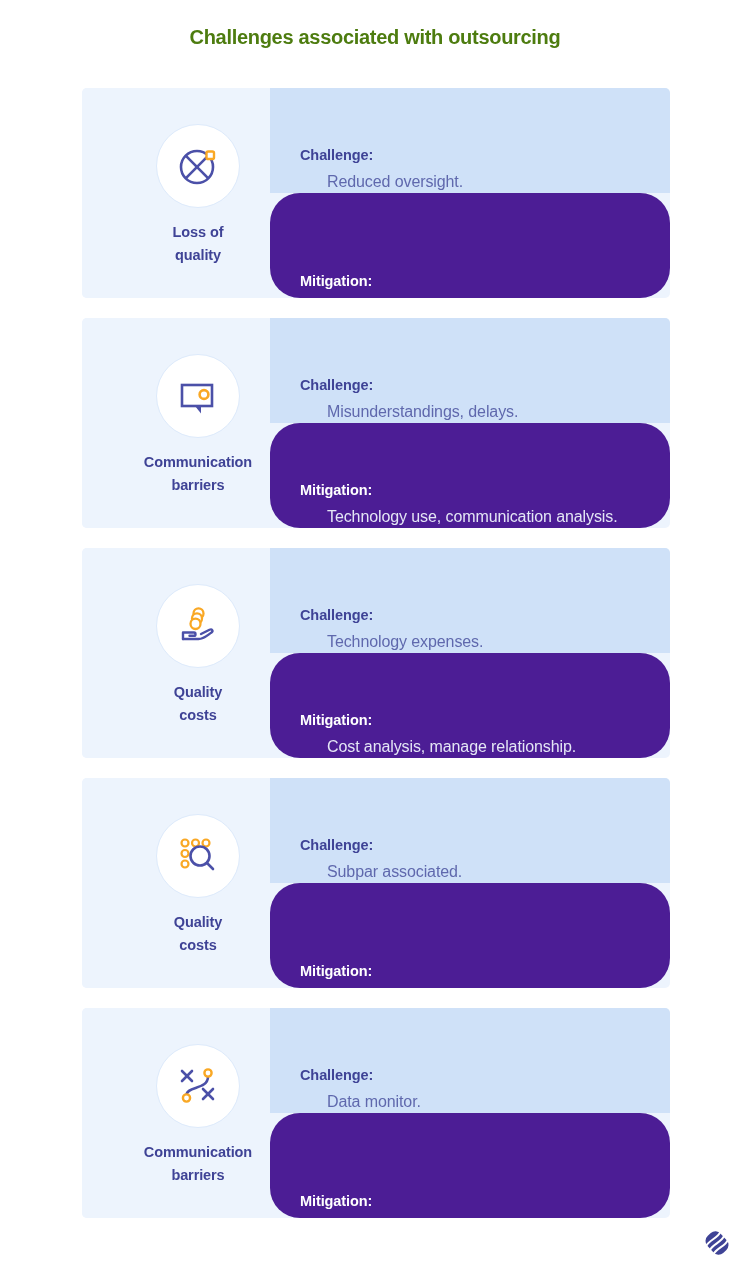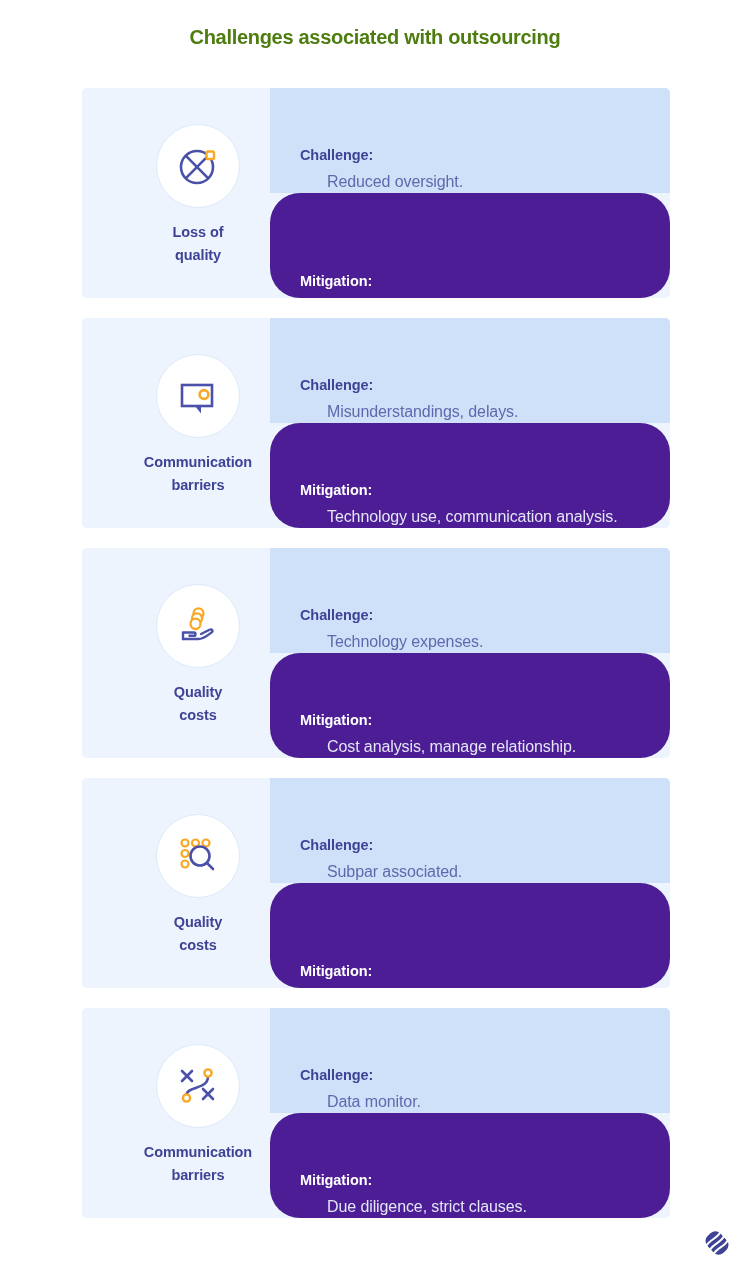--- a/index.html
+++ b/index.html
@@ -270,21 +270,20 @@
           <span>barriers</span>
         </div>
       </div>
       <div class="card-right">
         <div class="pane pane-challenge">
           <div class="pane-heading">Challenge:</div>
           <div class="pane-body">Data monitor.</div>
         </div>
         <div class="pane pane-mitigation">
           <div class="pane-heading">Mitigation:</div>
-          <div class="pane-body">Due diligence, strict clauses.</div>
         </div>
       </div>
     </div>
 
   </div>
 
   <div class="logo">
     <svg width="30" height="30" viewBox="0 0 30 30" fill="none">
       <g transform="rotate(-42 15 15)">
         <rect x="6" y="3.5" width="18" height="23" rx="7" fill="#3f4396"></rect>

